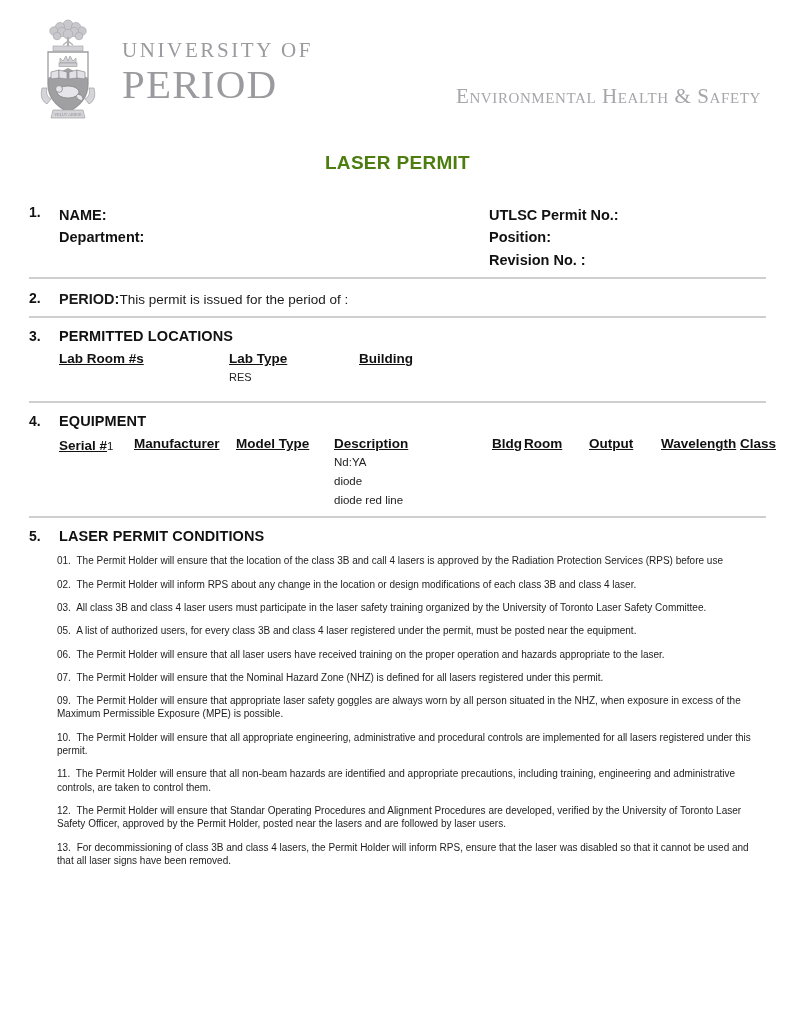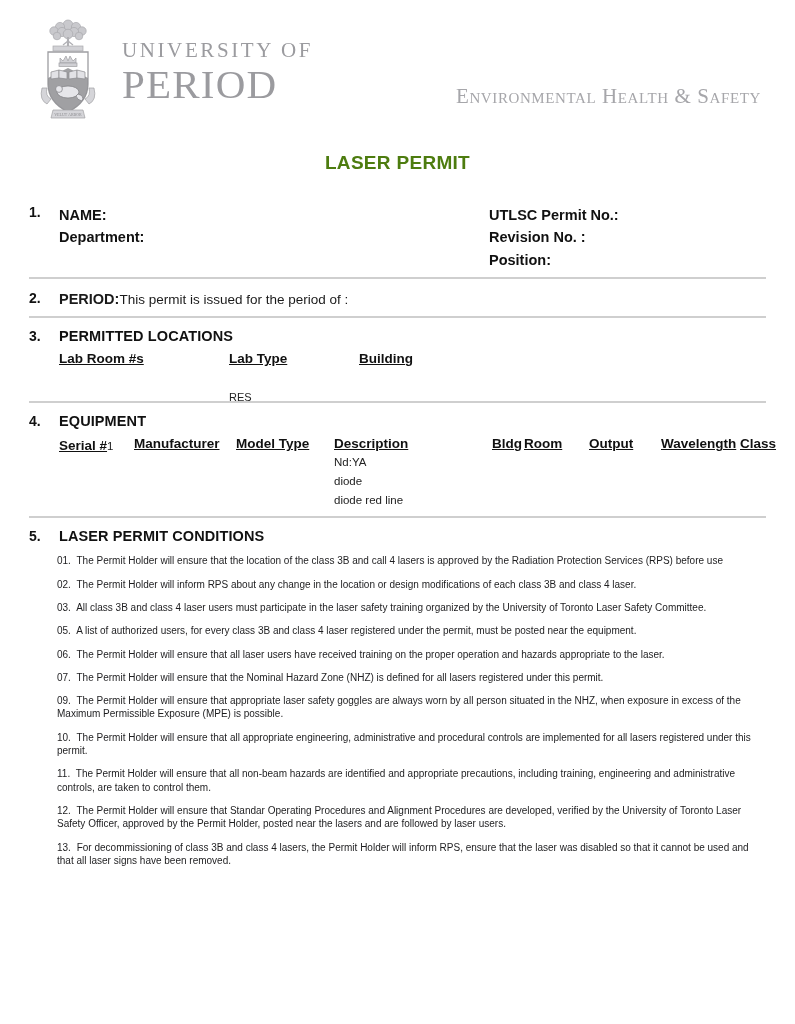--- a/index.html
+++ b/index.html
@@ -146,21 +146,20 @@
     padding-left: 30px;
     position: relative;
     height: 16px;
     margin-top: 2px;
   }
   .loc-valrow > span {
     position: absolute;
     top: 0;
     font-size: 11px;
     color: #222;
-    margin-top: 20px;
   }
 
   
   .sec4 { margin-top: 10px; }
   .eq-headrow {
     margin-top: 7px;
     padding-left: 30px;
     position: relative;
     height: 17px;
   }
@@ -276,22 +275,22 @@
       <div class="sec-row">
         <div class="sec-num">1.</div>
         <div>
           <div class="field-label">NAME:</div>
           <div class="field-label">Department:</div>
         </div>
       </div>
     </div>
     <div class="sec1-right">
       <div class="field-label">UTLSC Permit No.:</div>
+      <div class="field-label">Position:</div>
       <div class="field-label">Revision No. :</div>
-      <div class="field-label">Position:</div>
     </div>
   </div>
 
   <hr class="hr">
 
   <div class="section sec2">
     <div class="sec-row">
       <div class="sec-num">2.</div>
       <div>
         <span class="period-label">PERIOD:</span><span class="period-text">This permit is issued for the period of :</span>

